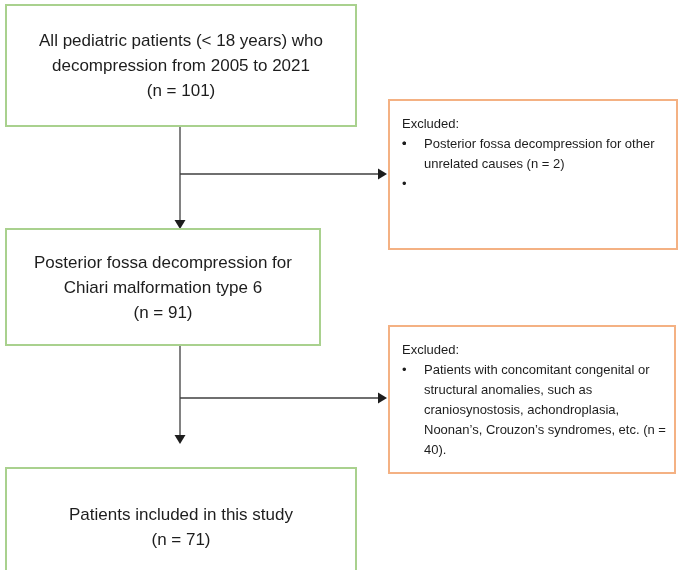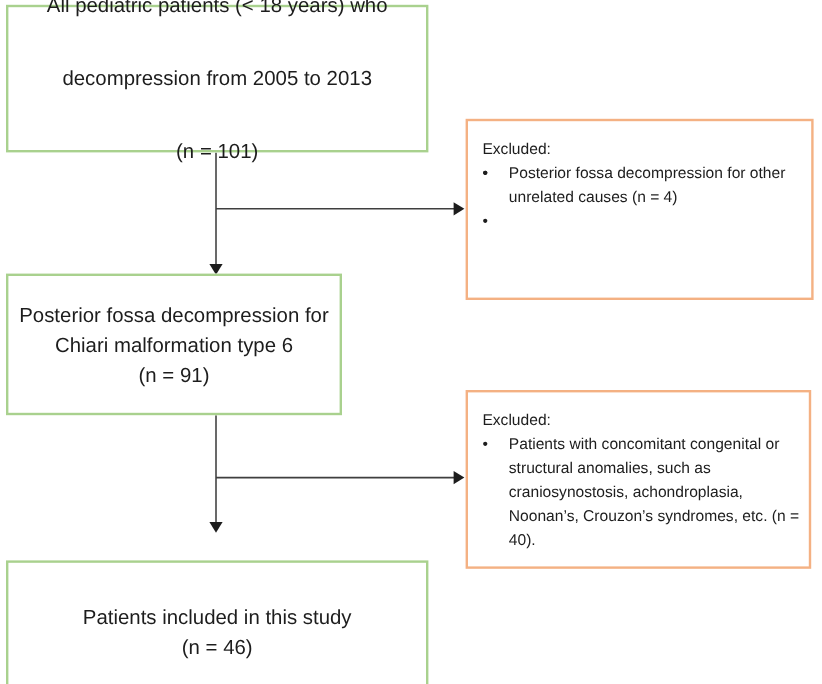--- a/index.html
+++ b/index.html
@@ -49,22 +49,22 @@
   .olist li{
     position:relative;
     padding-left:22px;
     font-size:13px;line-height:20px;
     max-width:250px;
   }
   .olist .bullet{
     position:absolute;left:0;top:0;
     font-size:13px;line-height:20px;
   }
-  #box-top{left:5px;top:4px;width:352px;height:123px;gap:36px;}
-  #box-middle{left:5px;top:228px;width:280px;height:118px;}
+  #box-top{left:5px;top:4px;width:352px;height:123px;}
+  #box-middle{left:5px;top:228px;width:316px;height:118px;}
   #box-bottom{left:5px;top:443px;width:352px;height:119px;margin-top:24px;}
   #box-excluded-1{left:388px;top:99px;width:290px;height:151px;}
   #box-excluded-2{left:388px;top:325px;width:288px;height:149px;}
 </style>
 </head>
 <body>
 
 <div class="canvas">
 
   <svg class="connectors" viewBox="0 0 685 570" xmlns="http://www.w3.org/2000/svg">
@@ -73,33 +73,33 @@
     <line x1="180" y1="174" x2="379" y2="174" stroke="#3f3f3f" stroke-width="1.3"></line>
     <polygon points="378,168.5 378,179.5 387,174" fill="#1d1d1d"></polygon>
     <line x1="180" y1="346" x2="180" y2="436" stroke="#3f3f3f" stroke-width="1.3"></line>
     <polygon points="174.5,435 185.5,435 180,444" fill="#1d1d1d"></polygon>
     <line x1="180" y1="398" x2="379" y2="398" stroke="#3f3f3f" stroke-width="1.3"></line>
     <polygon points="378,392.5 378,403.5 387,398" fill="#1d1d1d"></polygon>
   </svg>
 
   <div class="box gbox" id="box-top">
     <div class="gline">All pediatric patients (&lt; 18 years) who</div>
-    <div class="gline">decompression from 2005 to 2013</div>
+    <div class="gline">decompression from 2005 to 2021</div>
     <div class="gline">(n = 101)</div>
   </div>
 
   <div class="box obox" id="box-excluded-1">
     <div class="oheading">Excluded:</div>
     <ul class="olist">
       <li>
         <span class="bullet">•</span>
       </li>
       <li>
         <span class="bullet">•</span>
-        <span>Posterior fossa decompression for other unrelated causes (n = 4)</span>
+        <span>Posterior fossa decompression for other unrelated causes (n = 2)</span>
       </li>
       <li>
         <span class="bullet">•</span>
       </li>
     </ul>
   </div>
 
   <div class="box gbox" id="box-middle">
     <div class="gline">Posterior fossa decompression for</div>
     <div class="gline">Chiari malformation type 6</div>
@@ -111,16 +111,16 @@
     <ul class="olist">
       <li>
         <span class="bullet">•</span>
         <span>Patients with concomitant congenital or structural anomalies, such as craniosynostosis, achondroplasia, Noonan’s, Crouzon’s syndromes, etc. (n = 40).</span>
       </li>
     </ul>
   </div>
 
   <div class="box gbox" id="box-bottom">
     <div class="gline">Patients included in this study</div>
-    <div class="gline">(n = 46)</div>
+    <div class="gline">(n = 71)</div>
   </div>
 
 </div>
 
 </body></html>

